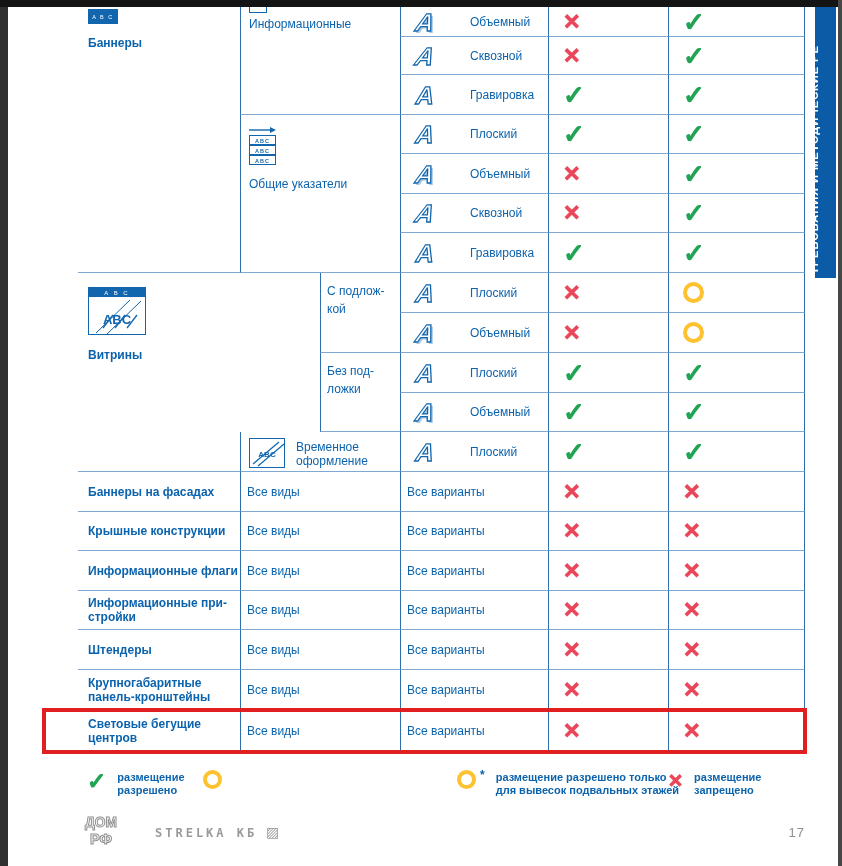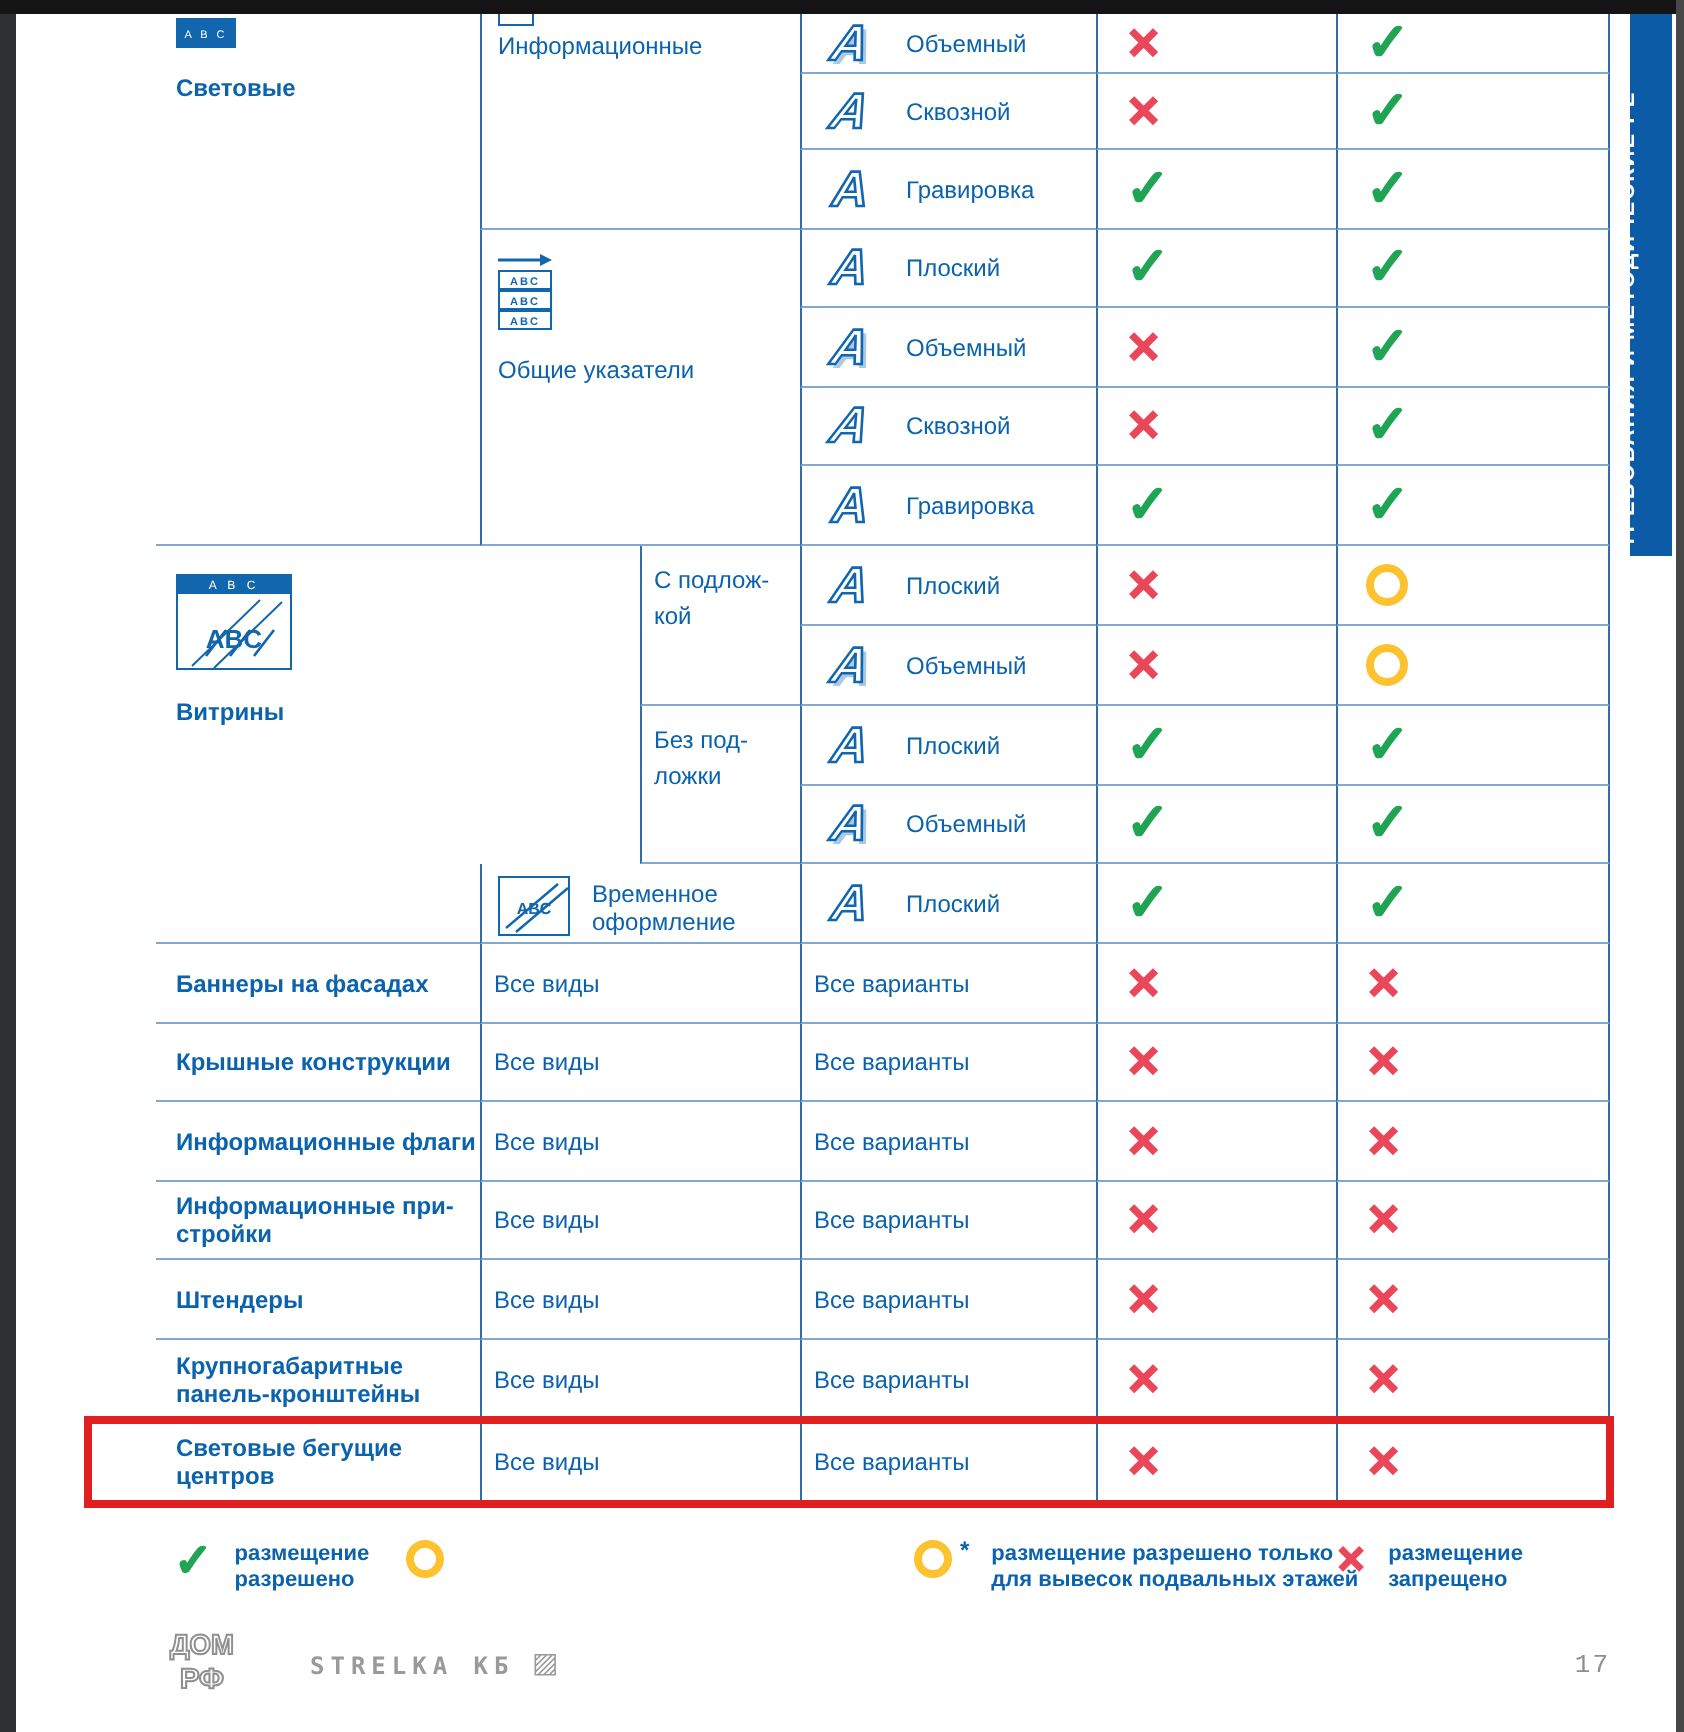--- a/index.html
+++ b/index.html
@@ -37,21 +37,21 @@
   .grp-point .lbl{display:block;margin-top:7px}
   .grp-perm{padding:12px 6px 0 8px}
   .grp-perm .lbl{display:block;margin-top:9px}
   .grp-back{padding:8px 4px 0 6px}
   .grp-temp{display:flex;align-items:flex-start;padding:6px 4px 0 8px;gap:11px}
   .grp-temp .lbl{margin-top:2px}
 
   .sliver{position:absolute;top:0;left:8px;width:16px;height:5px;
     border:1px solid #1266ae;border-top:none}
 
-  .type-cell{display:flex;align-items:center;gap:13px;padding-left:9px}
+  .type-cell{display:flex;align-items:center;gap:30px;padding-left:9px}
   .mark-cell{display:flex;align-items:center;padding-left:14px}
 
   
   .aicon{display:inline-block;width:30px;text-align:center;flex:0 0 30px}
   .aicon::before{
     content:"A";display:inline-block;transform:skewX(-7deg);
     font-style:italic;font-weight:700;font-size:25px;line-height:28px;
     color:#fff;-webkit-text-stroke:1.3px #1266ae;
   }
   .aicon[data-variant="a-3d"]::before{text-shadow:2.5px 2px 0 #a9c9e5;transform:skewX(-10deg)}
@@ -81,21 +81,21 @@
   .legend .mark[data-mark="circle"]{width:19px;height:19px;border-width:4px;margin-top:2px}
   .ast{font-size:12px;font-weight:bold;color:#0c63ad;margin-left:-7px}
 
   
   .brand{position:absolute;left:147px;top:819px;
     font-family:"DejaVu Sans Mono",monospace;font-size:12px;font-weight:bold;
     letter-spacing:3px;color:#9a9a9a}
   .hatch{position:absolute;left:258px;top:817px;font-size:14px;color:#9a9a9a;
     font-family:"DejaVu Sans",sans-serif}
   .pagenum{position:absolute;right:33px;top:818px;font-size:13px;color:#8f8f8f;
-    font-family:Liberation Mono, monospace;letter-spacing:1px}
+    font-family:Liberation Sans, sans-serif;letter-spacing:1px}
   .domlogo{position:absolute;left:74px;top:806px}
 
   
   .ribbon{position:absolute;right:2px;top:0;width:21px;height:271px;background:#0b5ba7;overflow:hidden}
   .ribbon-text{position:absolute;left:5px;bottom:4px;transform:rotate(-90deg);transform-origin:0 100%;
     white-space:nowrap;color:#fff;font-size:11px;font-weight:bold;letter-spacing:1px}
   svg text{font-family:"Liberation Sans",sans-serif}
 </style>
 </head>
 <body>
@@ -105,21 +105,21 @@
 
 <div class="page">
 
   <div class="grid">
 
     <div class="cell sec-cell bb" style="grid-area:1/1/8/2">
       <svg width="30" height="15">
         <rect x="0" y="0" width="30" height="15" fill="#1266ae"></rect>
         <text x="15" y="10" text-anchor="middle" font-size="5.5" letter-spacing="1.5" fill="#ffffff">A B C</text>
       </svg>
-      <span class="lbl bold sec-label">Световые</span>
+      <span class="lbl bold sec-label">Баннеры</span>
     </div>
 
     <div class="cell grp-info bl bb" style="grid-area:1/2/4/4">
       <span class="sliver"></span>
       <span class="lbl">Информационные</span>
     </div>
 
     <div class="cell grp-point bl bb" style="grid-area:4/2/8/4">
       <svg width="27" height="39">
         <line x1="0" y1="3" x2="23" y2="3" stroke="#1266ae" stroke-width="1.4"></line>

